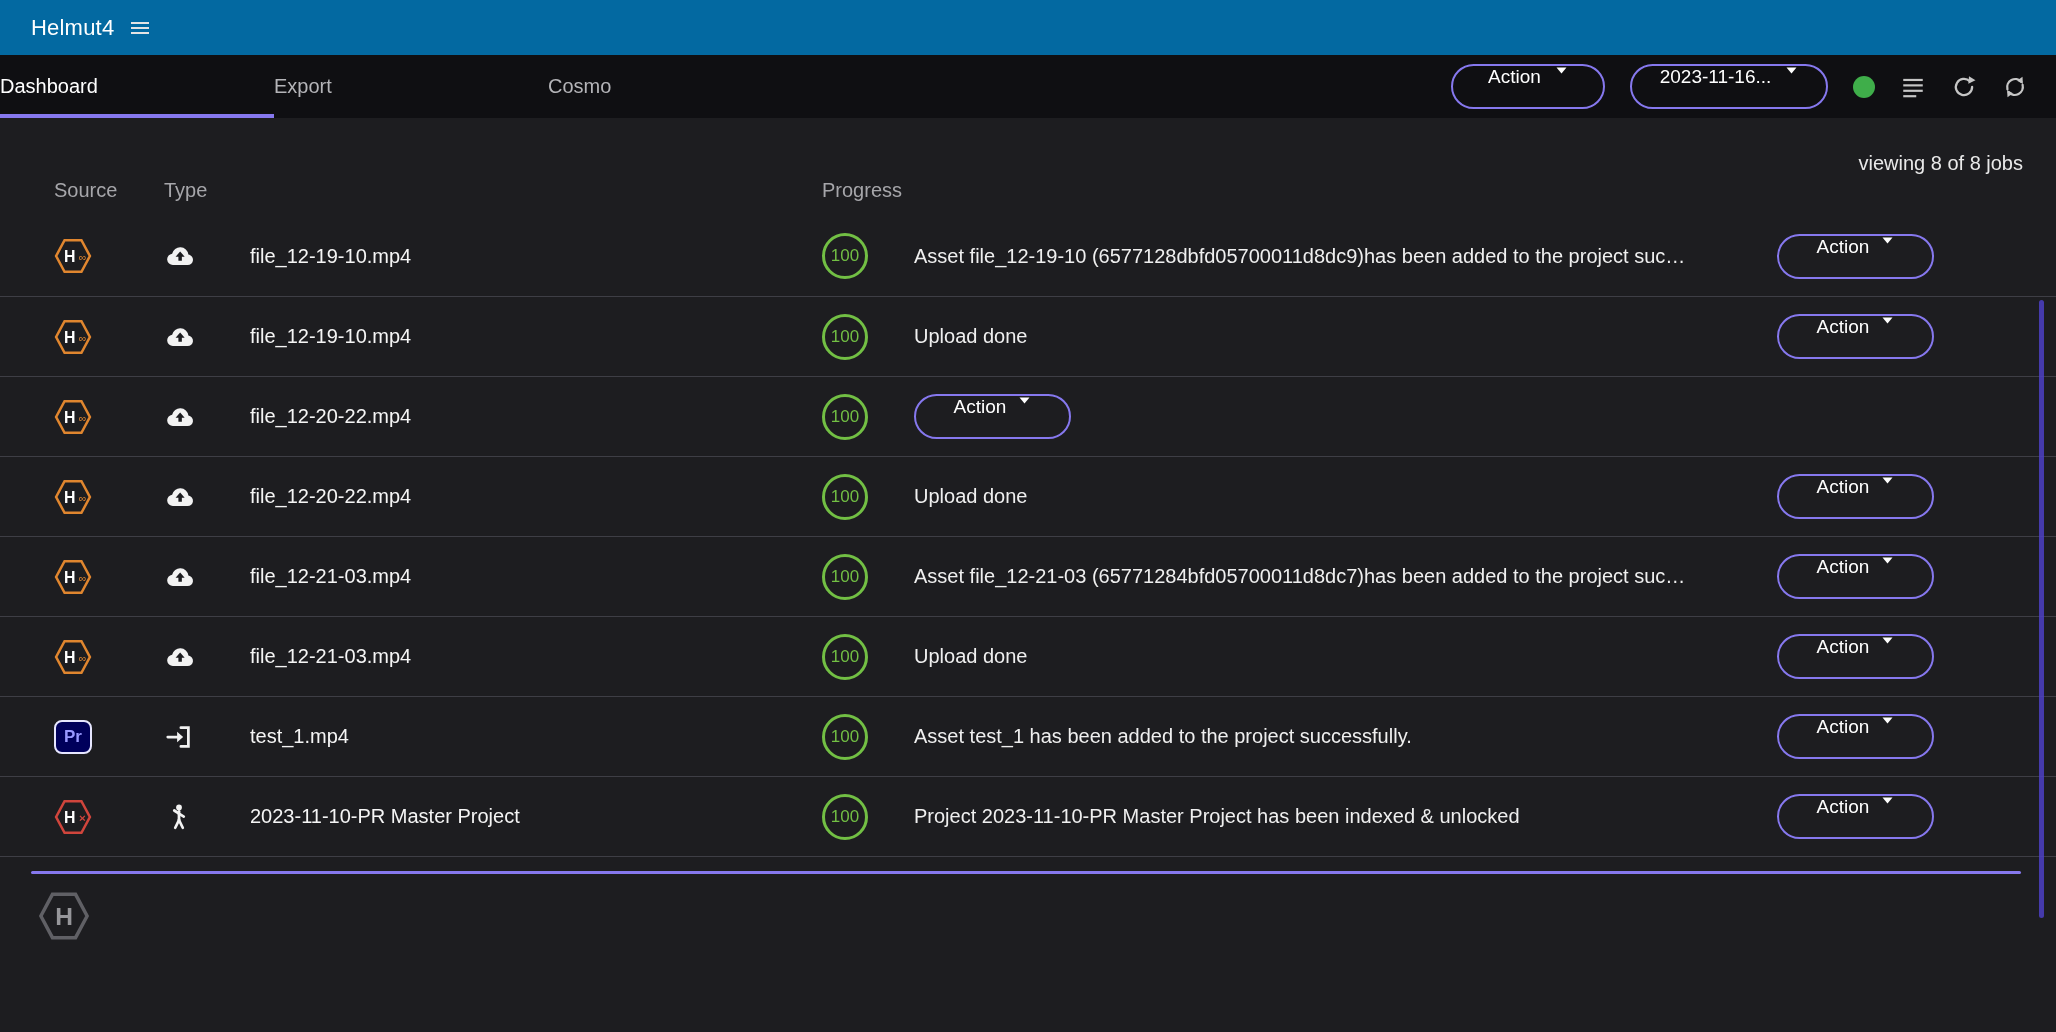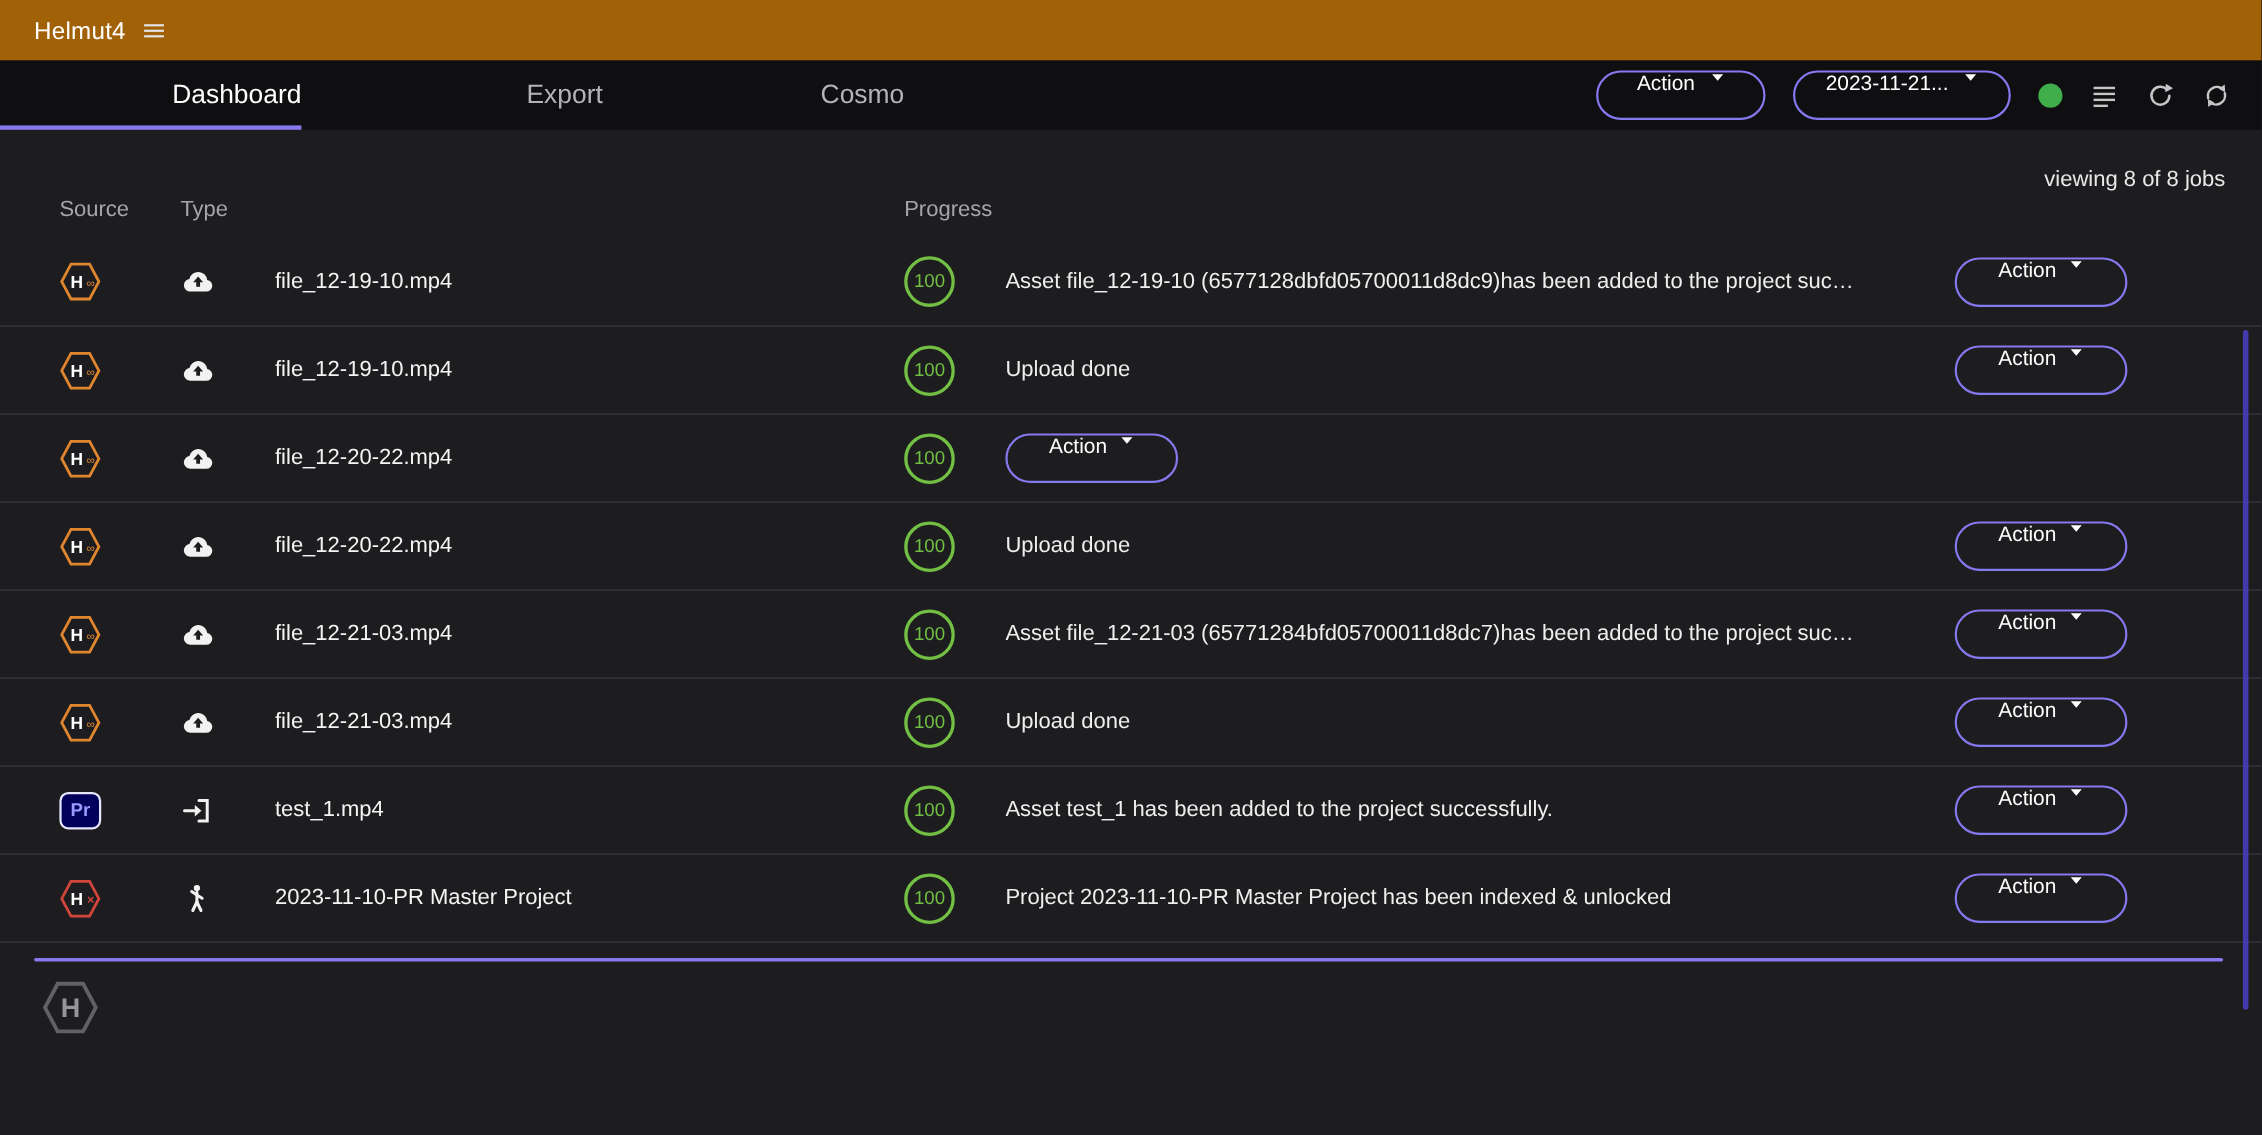--- a/index.html
+++ b/index.html
@@ -1,26 +1,26 @@
 <!DOCTYPE html>
 <html style="--accent-purple: #8678ee; --progress-green: #72bf44; --helmut-orange: #e0862f; --helmut-red: #d0453c; --premiere-bg: #00005b; --premiere-text: #9999ff; --status-green: #3fae4a; --bg-main: #1d1d20;"><head>
 <meta charset="utf-8">
 <style>
   *{margin:0;padding:0;box-sizing:border-box}
   html,body{width:2056px;height:1032px}
   body{background:var(--bg-main,#1d1d20);font-family:"Liberation Sans",sans-serif;overflow:hidden;position:relative;color:#f2f2f2}
 
   
-  .topbar{height:55px;background:#a16207;display:flex;align-items:center;padding-left:31px;gap:14px}
+  .topbar{height:55px;background:#0369a1;display:flex;align-items:center;padding-left:31px;gap:14px}
   .app-title{font-size:22px;color:#fff;letter-spacing:.2px}
   .icon-btn{background:none;border:none;cursor:pointer;display:flex;align-items:center;justify-content:center;padding:0}
 
   
   .tabbar{height:63px;background:#0f0f12;display:flex;align-items:stretch}
-  .tab{width:274px;display:flex;align-items:center;justify-content:flex-end;font-size:24px;color:#b4b4b8;cursor:pointer;position:relative}
+  .tab{width:274px;display:flex;align-items:center;justify-content:flex-start;font-size:20px;color:#b4b4b8;cursor:pointer;position:relative}
   .tab.active{color:#fff}
   .tab.active::after{content:"";position:absolute;bottom:0;left:0;width:100%;height:4px;background:var(--accent-purple,#7a68e8)}
   .tab-controls{margin-left:auto;display:flex;align-items:center;gap:25px;padding-right:28px}
   .pill{display:inline-flex;justify-content:center;gap:14px;height:45px;border:2px solid var(--accent-purple,#8f7ff0);border-radius:23px;background:transparent;color:#fff;font-size:19px;font-family:inherit;cursor:pointer;padding:0 20px;white-space:nowrap}
   .pill .caret{fill:#fff;flex:none}
   .pill-action{min-width:154px}
   .pill-date{min-width:198px}
   .green-dot{width:22px;height:22px;border-radius:50%;background:var(--status-green,#3fae4a);display:inline-block}
 
   
@@ -98,21 +98,21 @@
     </div>
 
   <div class="tab-controls">
     <button class="pill pill-action">
       <span>Action</span>
       <svg class="caret" viewBox="0 0 13 9" width="13" height="9">
           <polygon points="1.5,1.5 11.5,1.5 6.5,7.5"></polygon>
         </svg>
     </button>
     <button class="pill pill-date">
-      <span>2023-11-21...</span>
+      <span>2023-11-16...</span>
       <svg class="caret" viewBox="0 0 13 9" width="13" height="9">
           <polygon points="1.5,1.5 11.5,1.5 6.5,7.5"></polygon>
         </svg>
     </button>
     <span class="green-dot"></span>
     <button class="icon-btn">
       <svg viewBox="0 0 24 24" width="26" height="26" class="c-fill">
           <rect x="3" y="4.5" width="18" height="2"></rect>
           <rect x="3" y="9.5" width="18" height="2"></rect>
           <rect x="3" y="14.5" width="18" height="2"></rect>

